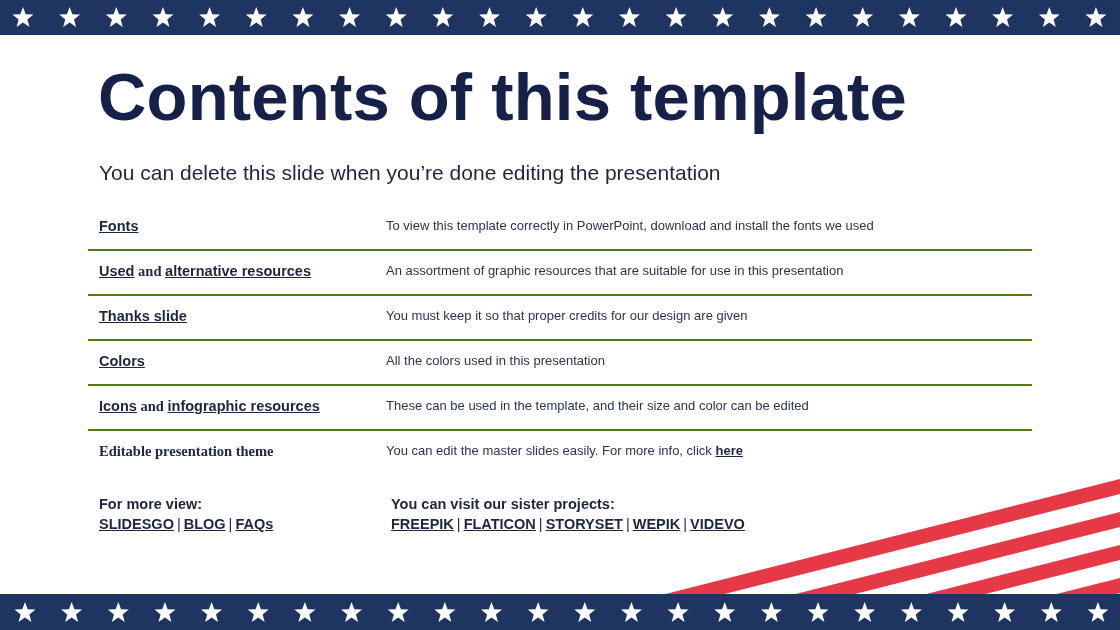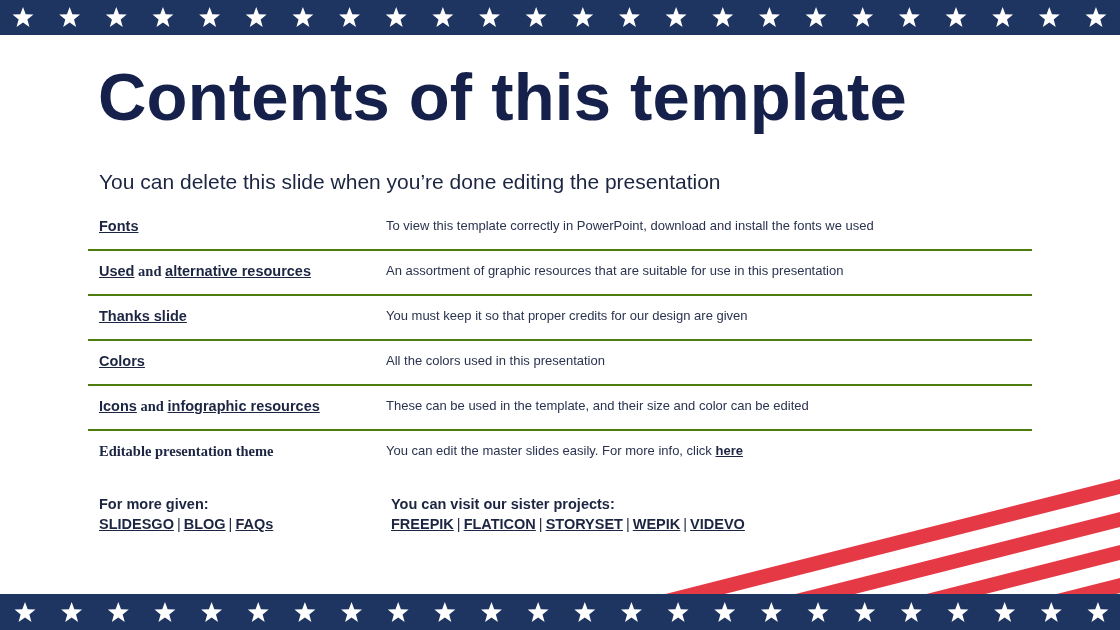--- a/index.html
+++ b/index.html
@@ -16,21 +16,21 @@
   .band.top { top: 0; height: 35px; }
   .band.bottom { top: 594px; height: 36px; }
   .band svg { position: absolute; left: 0; top: 0; }
   .stripes { position: absolute; left: 0; top: 0; }
   .title {
     position: absolute; left: 98px; top: 62px;
     font-size: 67px; font-weight: 700; color: #15214a;
     letter-spacing: 0.2px; white-space: nowrap; line-height: 70px;
   }
   .subtitle {
-    position: absolute; left: 99px; top: 168px;
+    position: absolute; left: 99px; top: 159px;
     font-size: 21px; color: #1c2541; white-space: nowrap; line-height: 28px;
   }
   .table { position: absolute; left: 88px; top: 206px; width: 944px; }
   .row {
     position: relative; height: 43px; border-bottom: 2px solid #4d7c0f;
     box-sizing: content-box;
   }
   .row.last { border-bottom: none; }
   .cell-left {
     position: absolute; left: 11px; top: 12px;
@@ -153,21 +153,21 @@
   </div>
   <div class="row last">
     <div class="cell-left">
       <span class="plain">Editable presentation theme</span>
     </div>
     <div class="cell-right"><span style="white-space:pre">You can edit the master slides easily. For more info, click </span><span class="link">here</span></div>
   </div>
 </div>
 
 <div class="info-block info-left">
-  <div>For more given:</div>
+  <div>For more view:</div>
   <div>
     <span class="link">SLIDESGO</span><span class="sep">|</span><span class="link">BLOG</span><span class="sep">|</span><span class="link">FAQs</span>
   </div>
 </div>
 
 <div class="info-block info-right">
   <div>You can visit our sister projects:</div>
   <div>
     <span class="link">FREEPIK</span><span class="sep">|</span><span class="link">FLATICON</span><span class="sep">|</span><span class="link">STORYSET</span><span class="sep">|</span><span class="link">WEPIK</span><span class="sep">|</span><span class="link">VIDEVO</span>
   </div>

